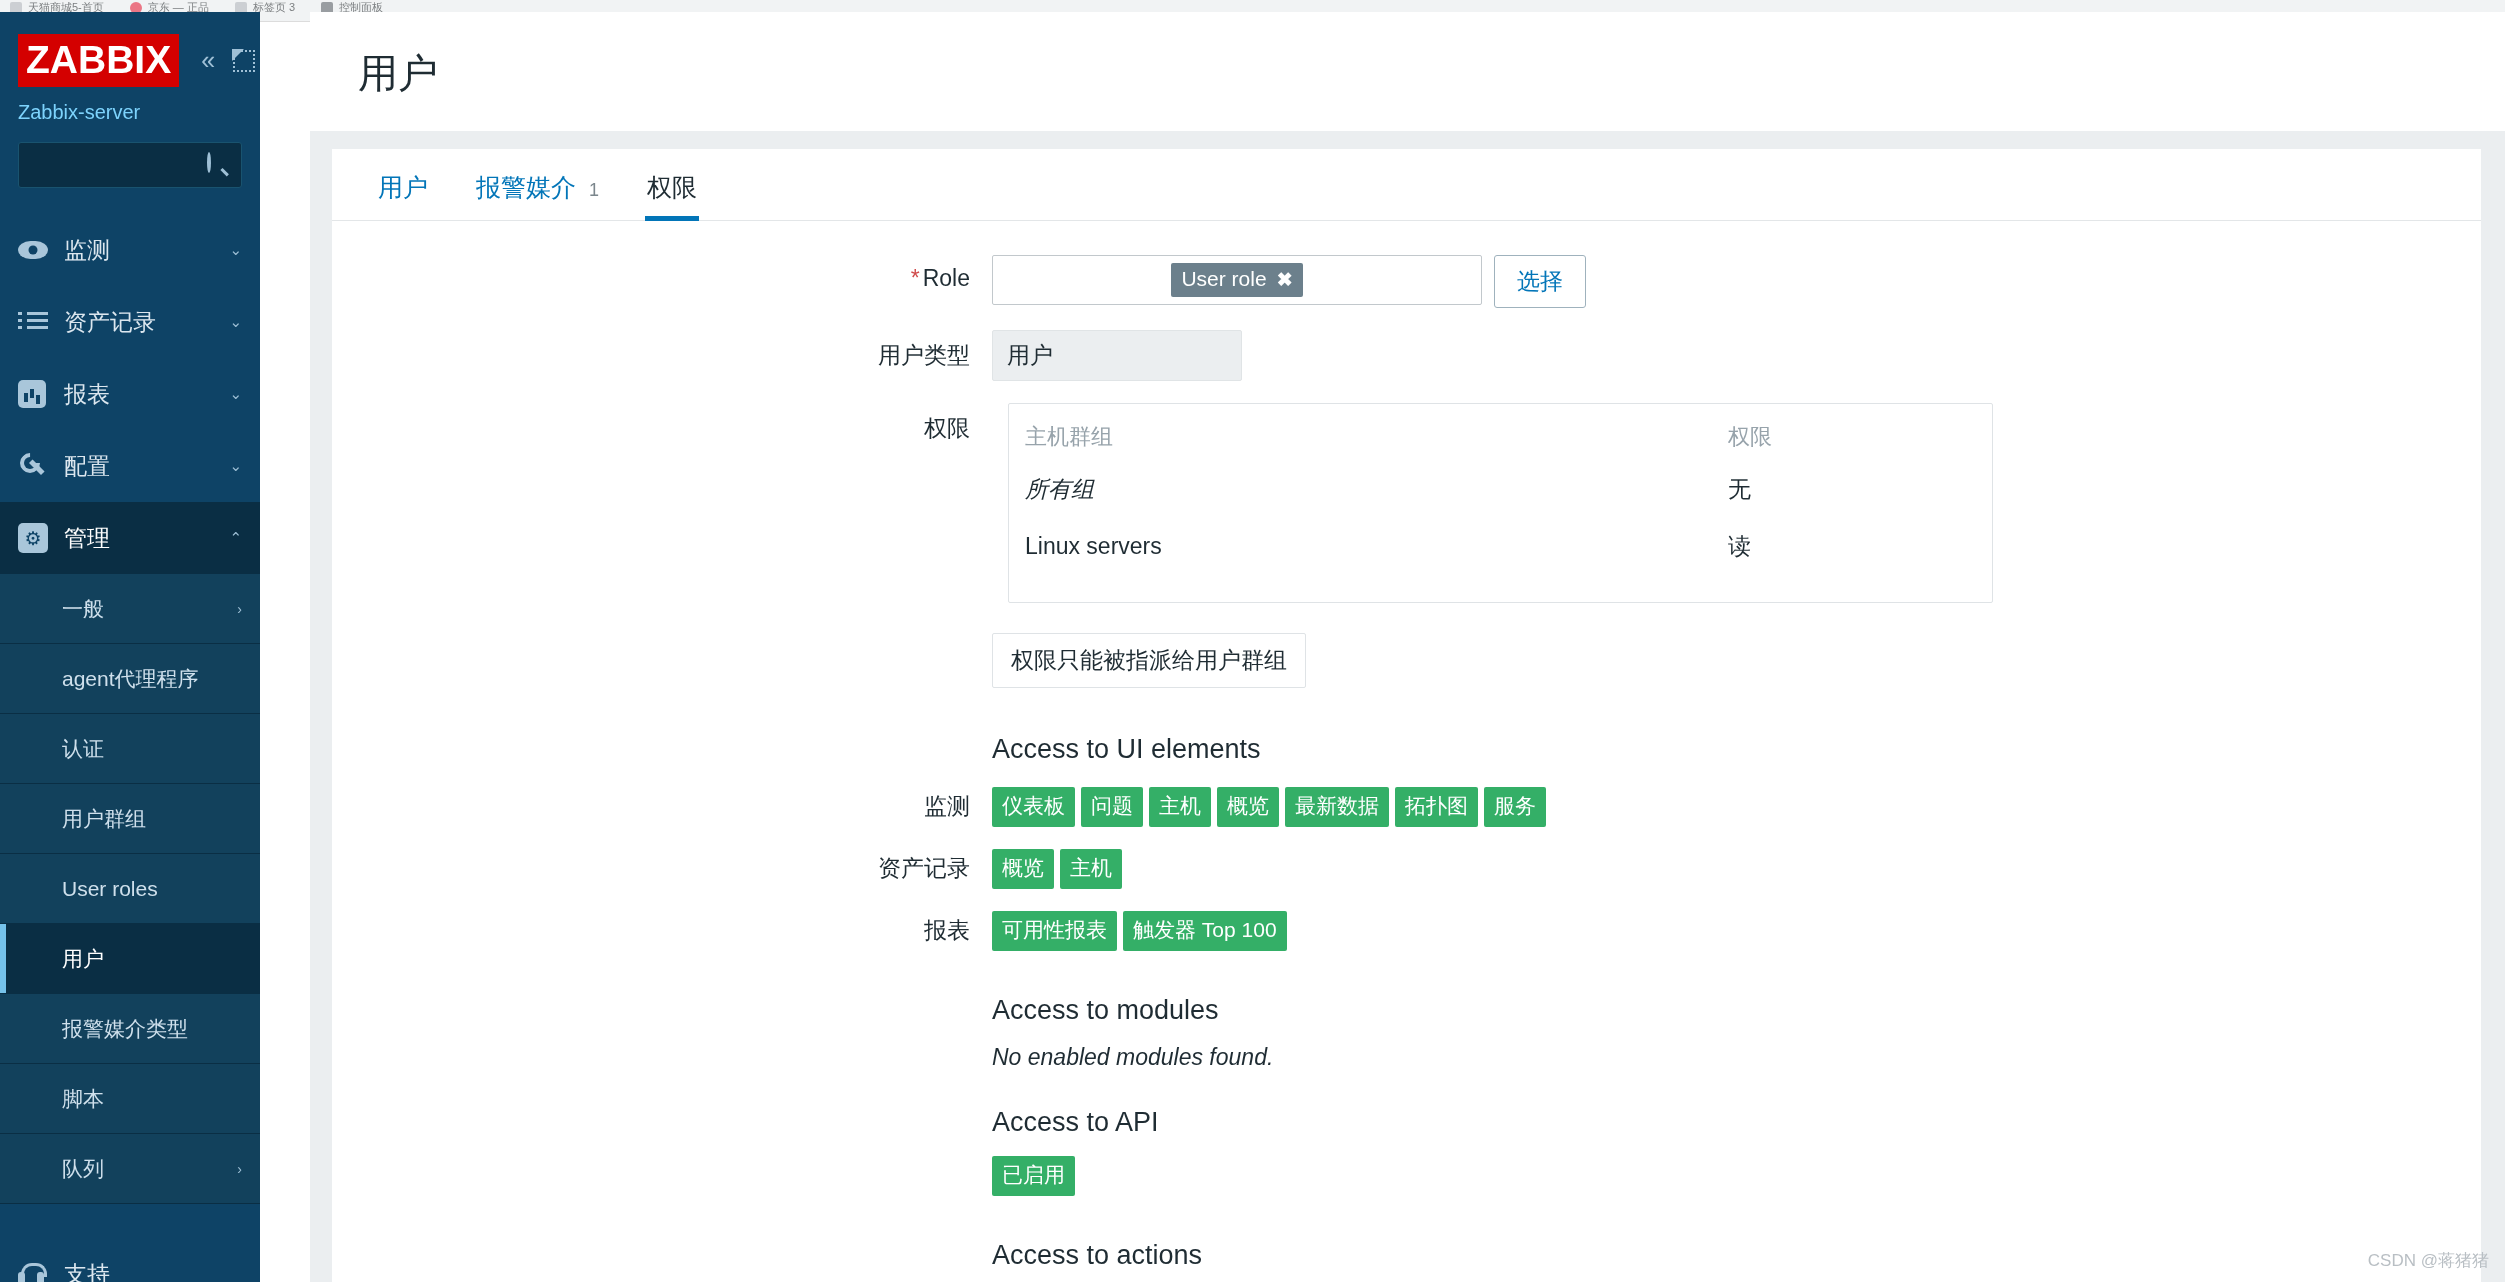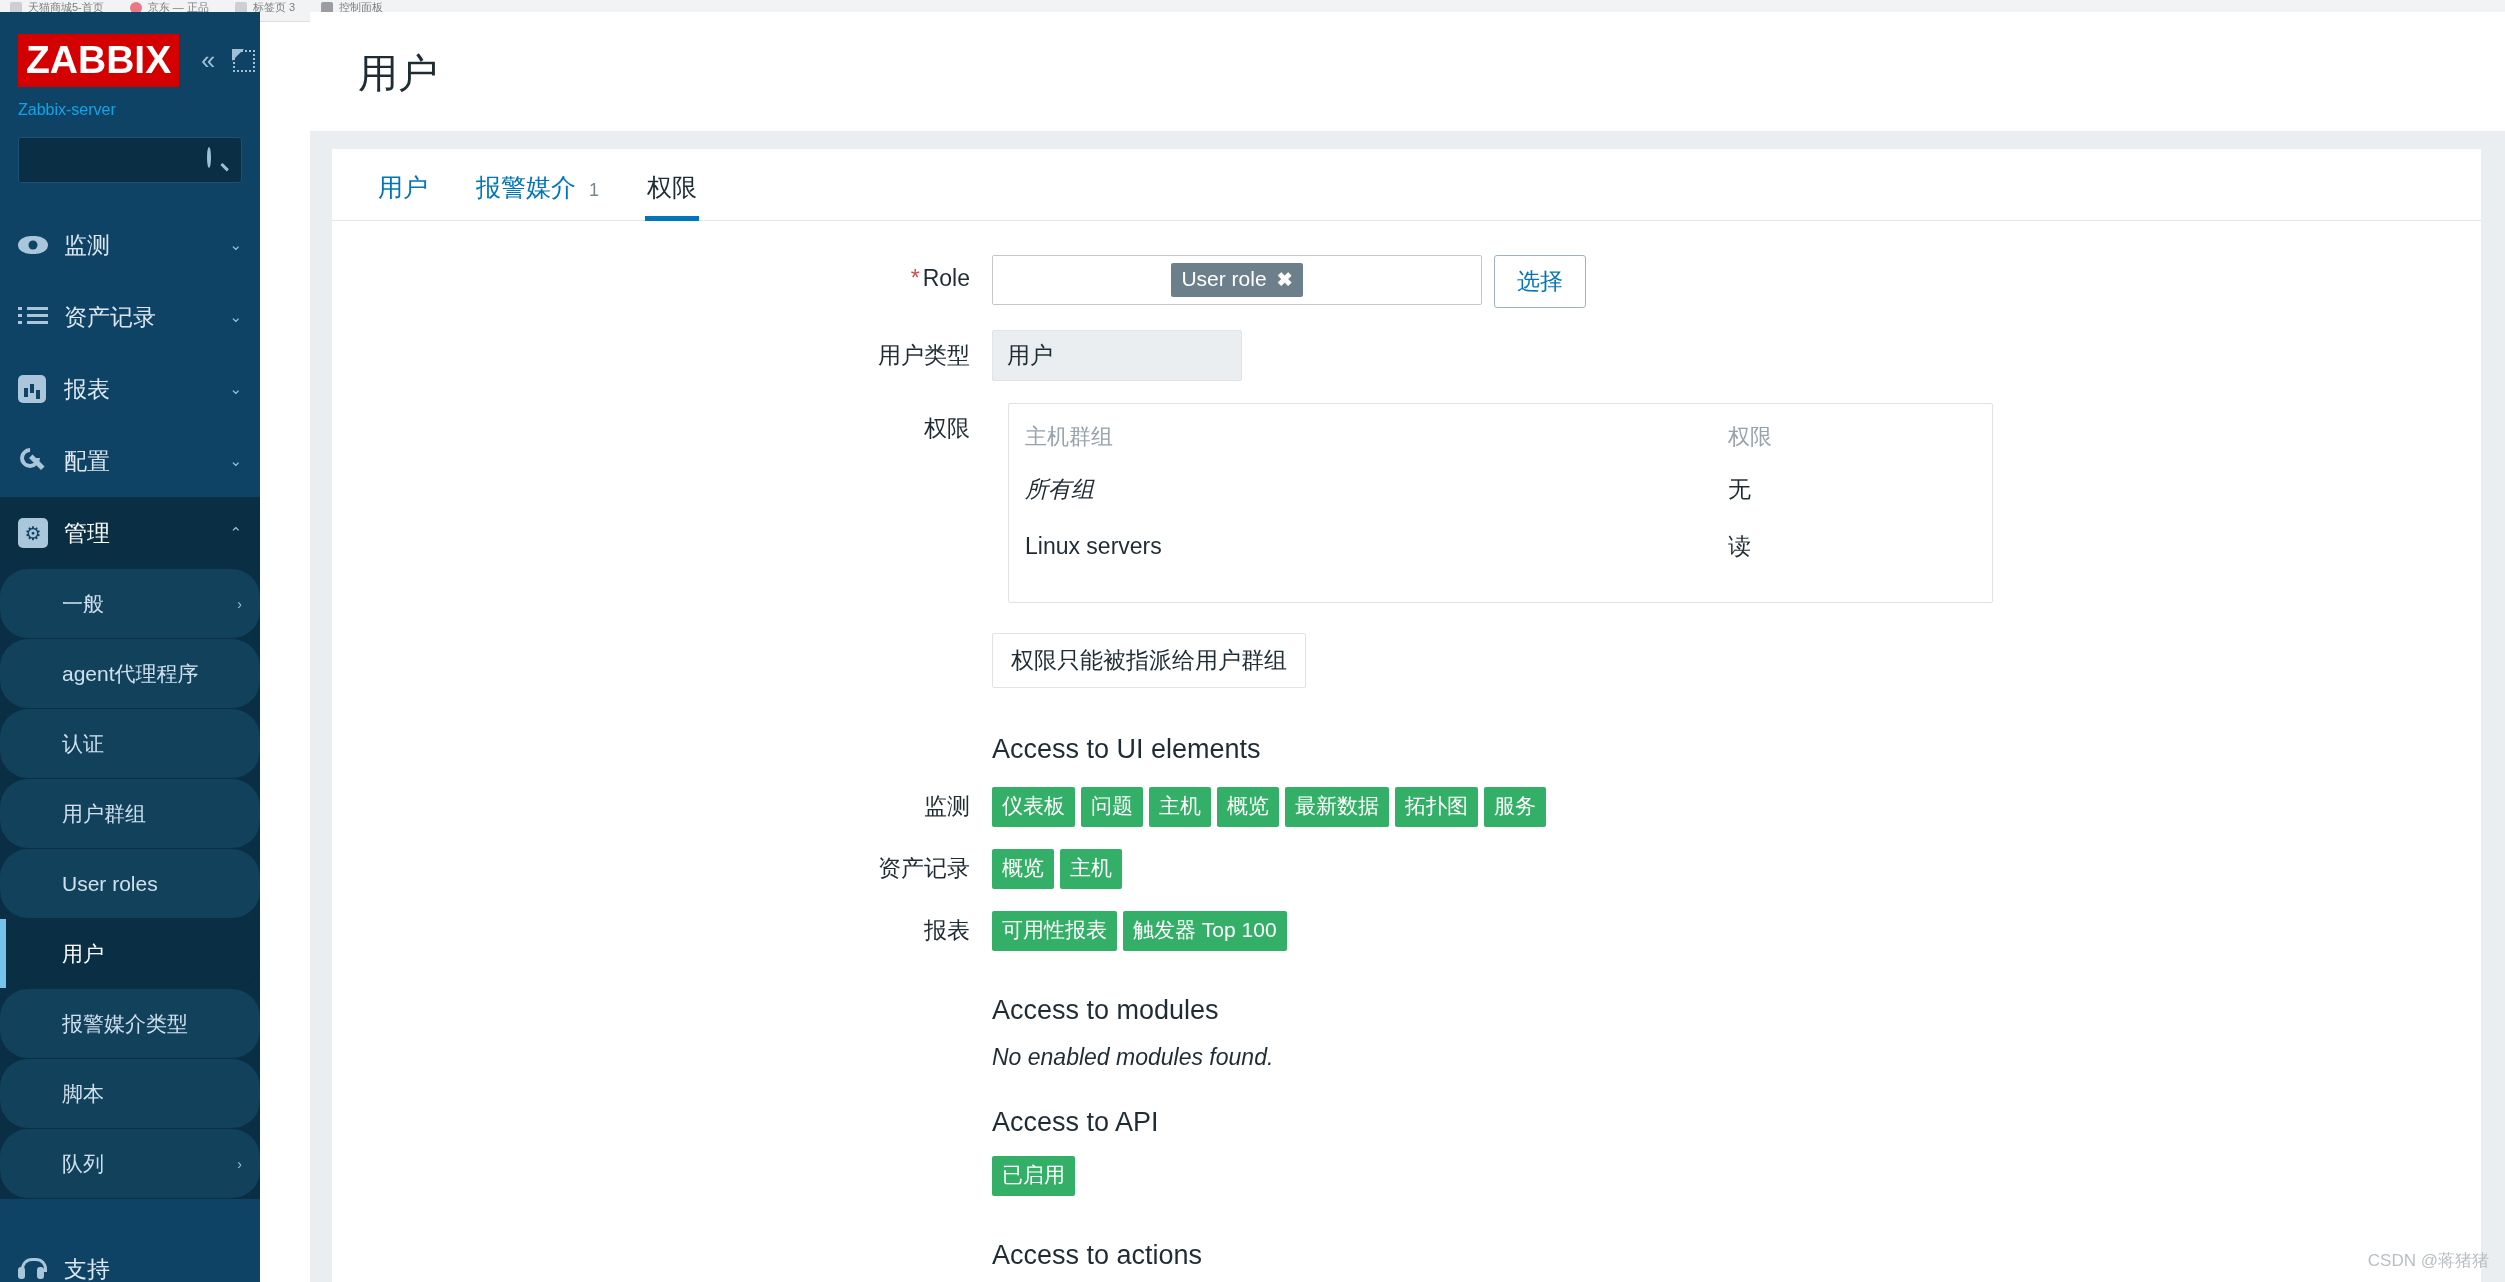--- a/index.html
+++ b/index.html
@@ -39,21 +39,21 @@
   .sb-icons { margin-left: 22px; display: flex; align-items: center; gap: 18px; padding-top: 14px; }
   .icon-collapse { color: #9fc0d6; font-size: 25px; line-height: 1; }
   .icon-compact { width: 22px; height: 22px; position: relative; }
   .icon-compact .dashed {
     position: absolute; inset: 0; border: 2px dotted #9fc0d6;
   }
   .icon-compact .arrow {
     position: absolute; left: -1px; top: -1px; width: 0; height: 0;
     border-left: 12px solid #9fc0d6; border-bottom: 12px solid transparent;
   }
-  .server-name { padding: 14px 18px 0 18px; color: #0ea5e9; font-size: 16px; }
+  .server-name { padding: 14px 18px 0 18px; color: #7dd3fc; font-size: 20px; }
 
   .search-wrap { padding: 18px 18px 0 18px; }
   .search-box {
     position: relative; height: 46px; background: #0a2e44;
     border: 1px solid #19536f; border-radius: 3px;
   }
   .search-box input {
     width: 100%; height: 100%; background: transparent; border: 0; outline: none;
     color: #e6eef4; font-size: 18px; padding: 0 46px 0 14px;
     font-family: "Liberation Sans", sans-serif;
@@ -97,21 +97,21 @@
   .ico-head::before { content:''; position:absolute; left:3px; top:0; width:20px; height:11px;
     border: 3px solid #a9c6da; border-bottom: none; border-radius: 11px 11px 0 0; }
   .ico-head::after { content:''; position:absolute; left:0px; top:9px; width:7px; height:12px;
     background:#a9c6da; border-radius: 3px; box-shadow: 19px 0 0 0 #a9c6da; }
 
   .submenu { background: #0b3category; background: #0b3busy; }
   .submenu { background: #0a2e44; }
   .sub-item {
     display: flex; align-items: center; height: 70px; padding-left: 62px; padding-right: 18px;
     color: #cfe0ec; font-size: 21px; cursor: pointer;
-    background: #12415c; border-bottom: 1px solid #0a2e44; position: relative; border-radius: 28px;
+    background: #12415c; border-bottom: 1px solid #0a2e44; position: relative;
   }
   .sub-item .sub-chev { margin-left: auto; color: #9fc0d6; font-size: 14px; }
   .sub-item.active { background: #0a2e44; color: #ffffff; }
   .sub-item.active::before {
     content: ''; position: absolute; left: 0; top: 0; bottom: 0; width: 6px; background: #76c2ea;
   }
   .sb-bottom { margin-top: 34px; }
   .sb-bottom .nav-item { height: 72px; }
 
   

